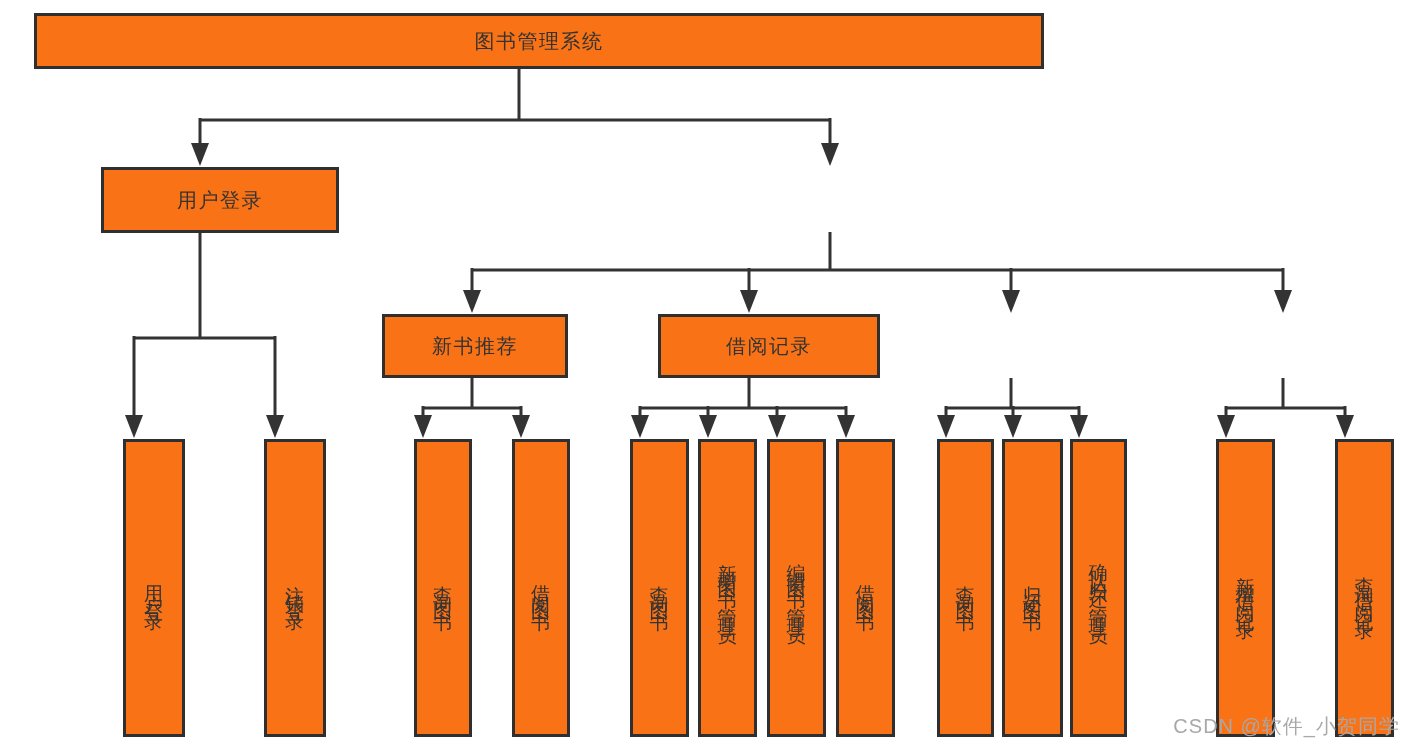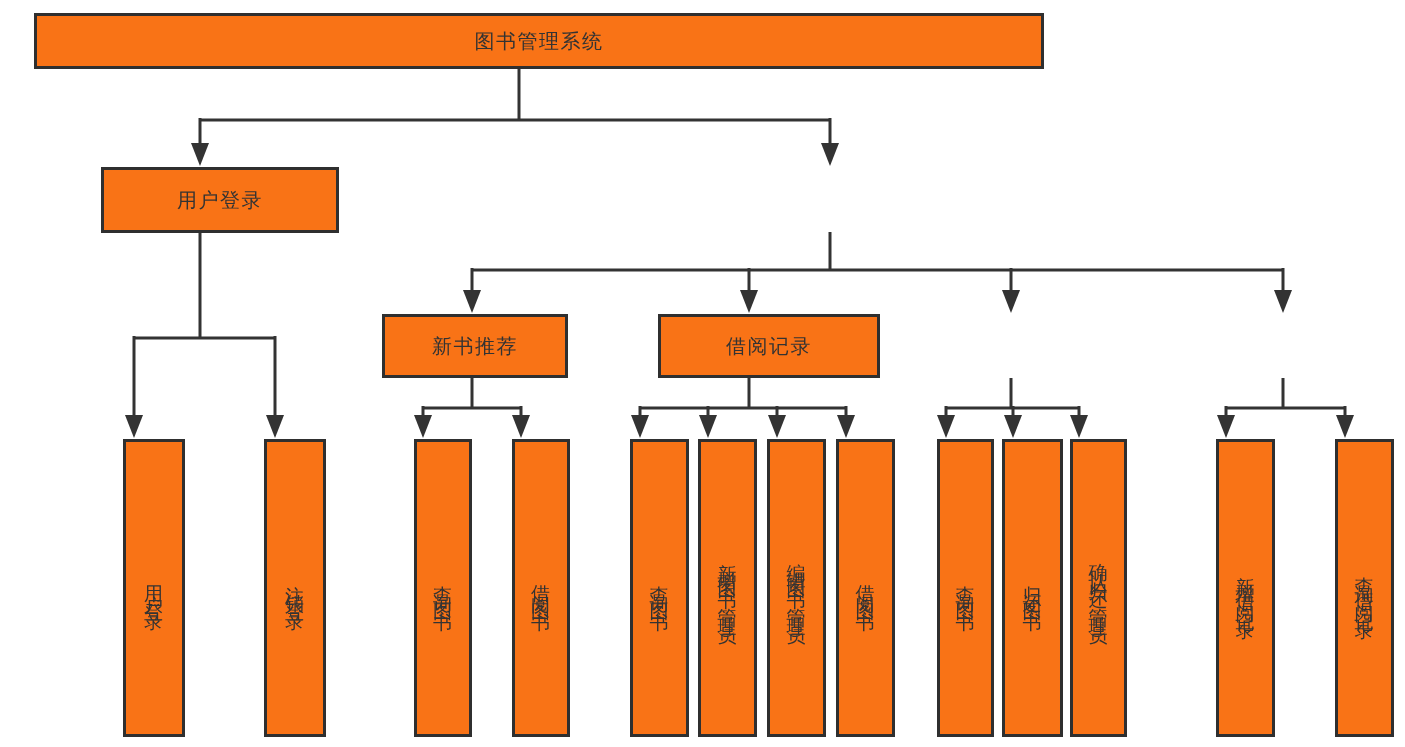--- a/index.html
+++ b/index.html
@@ -157,14 +157,15 @@
     <span>确认归还（管理员）</span>
   </div>
 
   <div class="node v-node" style="left:1196px;top:439px;width:59px;height:298px">
     <span>新增借阅记录</span>
   </div>
   <div class="node v-node" style="left:1315px;top:439px;width:59px;height:298px">
     <span>查询借阅记录</span>
   </div>
 
+  <div id="watermark">CSDN @软件_小贺同学</div>
 
 </div>
 
 </body></html>

